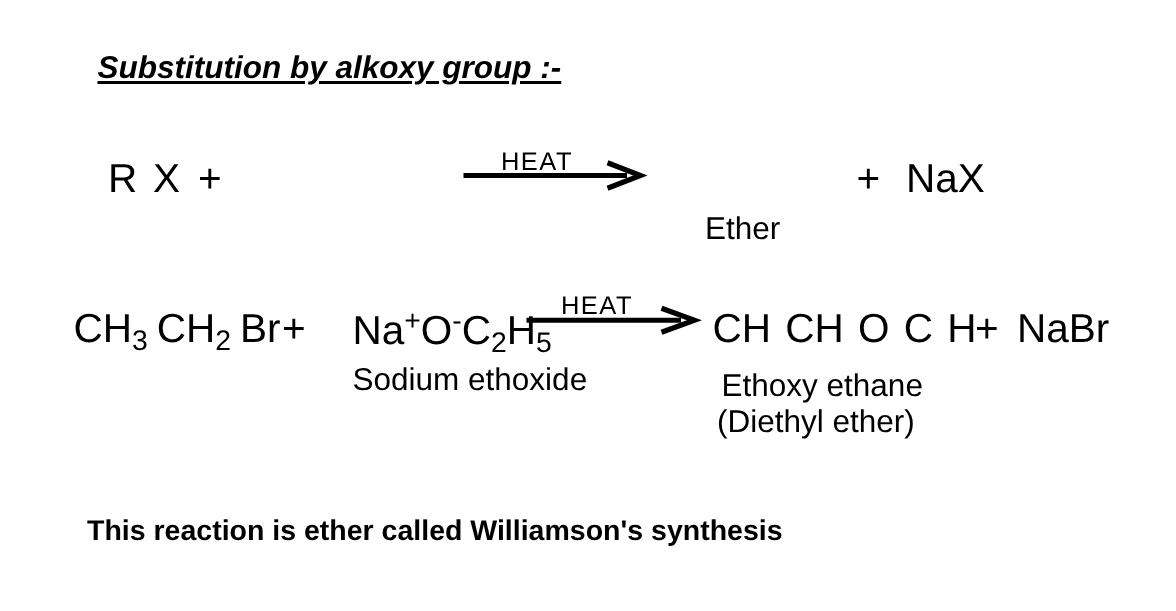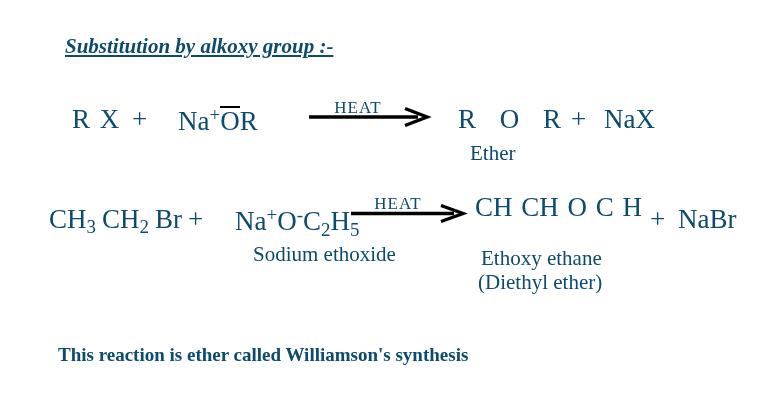--- a/index.html
+++ b/index.html
@@ -1,22 +1,22 @@
 <!DOCTYPE html>
 <html><head>
 <meta charset="utf-8">
 <style>
   html, body { margin: 0; padding: 0; background: #ffffff; }
   .page {
     position: relative;
     width: 784px;
     height: 407px;
     background: #ffffff;
-    color: #0c4a6e;
-    font-family: Liberation Serif, serif;
+    color: #000000;
+    font-family: Liberation Sans, sans-serif;
     overflow: hidden;
   }
   .abs { position: absolute; line-height: 1.15; }
   .title {
     font-size: 21px;
     font-weight: bold;
     font-style: italic;
     text-decoration: underline;
   }
   .f   { font-size: 27px; }           
@@ -39,57 +39,55 @@
 <body>
 
 <div class="page">
 
   <div class="abs title" style="left:65px; top:34px;">Substitution by alkoxy group :-</div>
 
   <span class="abs f" style="left:72px; top:104px; word-spacing:3px;">R X</span>
 
   <span class="abs f" style="left:132px; top:104px;">+</span>
 
-  <span class="abs f" style="left:178px; top:104px;"><span>Na</span><span class="sp">+</span><span class="ov">O</span><span>R</span></span>
 
   <span class="abs heat" style="left:308px; top:98px; width:100px;">HEAT</span>
 
   <svg class="abs" style="left:308px; top:105px;" width="128" height="23" viewBox="0 0 128 23">
     <line x1="1" y1="12" x2="110" y2="12" stroke="#000" stroke-width="3.4"></line>
     <polyline points="97,3.5 119,12 97,20.5" fill="none" stroke="#000" stroke-width="3.4"></polyline>
   </svg>
 
-  <span class="abs f" style="left:458px; top:104px; word-spacing:17px;">R O R</span>
 
   <span class="abs f" style="left:571px; top:104px;">+</span>
 
   <span class="abs f" style="left:604px; top:104px;">NaX</span>
 
   <span class="abs lbl" style="left:470px; top:141px;">Ether</span>
 
   <span class="abs f" style="left:49px; top:204px;"><span>CH</span><span class="sb">3</span><span class="ml6">CH</span><span class="sb">2</span><span class="ml6">Br</span></span>
 
   <span class="abs f" style="left:188px; top:204px;">+</span>
 
   <span class="abs f" style="left:235px; top:204px;"><span>Na</span><span class="sp">+</span><span>O</span><span class="sp">-</span><span>C</span><span class="sb">2</span><span>H</span><span class="sb">5</span></span>
 
   <span class="abs heat" style="left:350px; top:194px; width:96px;">HEAT</span>
 
   <svg class="abs" style="left:350px; top:203px;" width="120" height="21" viewBox="0 0 120 21">
     <line x1="1" y1="10.5" x2="104" y2="10.5" stroke="#000" stroke-width="3.4"></line>
     <polyline points="91,2.5 113,10.5 91,18.5" fill="none" stroke="#000" stroke-width="3.4"></polyline>
   </svg>
 
-  <span class="abs f" style="left:475px; top:192px; word-spacing:2px;">CH CH O C H</span>
+  <span class="abs f" style="left:475px; top:204px; word-spacing:2px;">CH CH O C H</span>
 
   <span class="abs f" style="left:650px; top:204px;">+</span>
 
   <span class="abs f" style="left:678px; top:204px;">NaBr</span>
 
-  <span class="abs lbl" style="left:253px; top:242px;">Sodium ethoxide</span>
+  <span class="abs lbl" style="left:235px; top:242px;">Sodium ethoxide</span>
 
   <span class="abs lbl" style="left:481px; top:246px;">Ethoxy ethane</span>
 
   <span class="abs lbl" style="left:478px; top:270px;">(Diethyl ether)</span>
 
   <div class="abs foot" style="left:58px; top:344px;">This reaction is ether called Williamson's synthesis</div>
 
 </div>
 
 </body></html>

